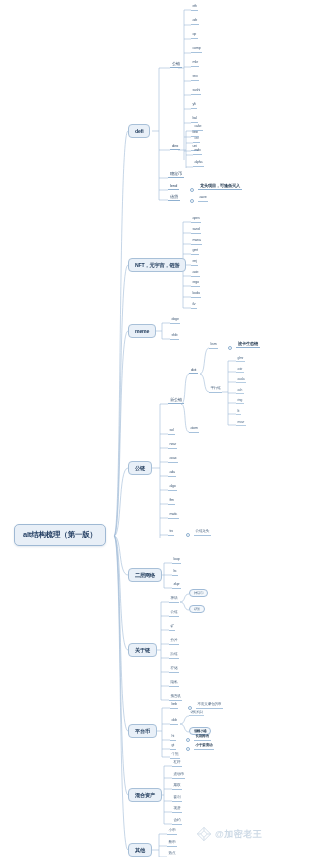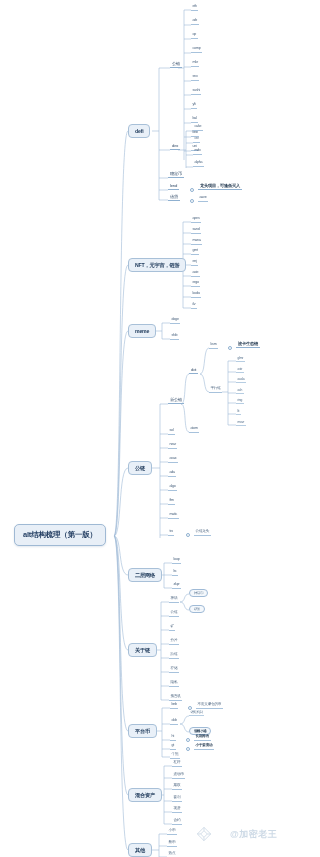--- a/index.html
+++ b/index.html
@@ -95,21 +95,21 @@
     width: 2px; height: 2px;
     border: 0.5px solid #8fb0d0;
     border-radius: 50%;
     background: #fff;
   }
   
   #watermark {
     position: absolute;
     display: flex;
     align-items: center;
-    gap: 18px;
+    gap: 3px;
     opacity: 0.5;
   }
   #watermark .wm-text {
     font-size: 9px;
     font-weight: bold;
     color: #9bb4cc;
     letter-spacing: 0.5px;
   }
   #watermark .wm-logo { display:block; }
 </style>

